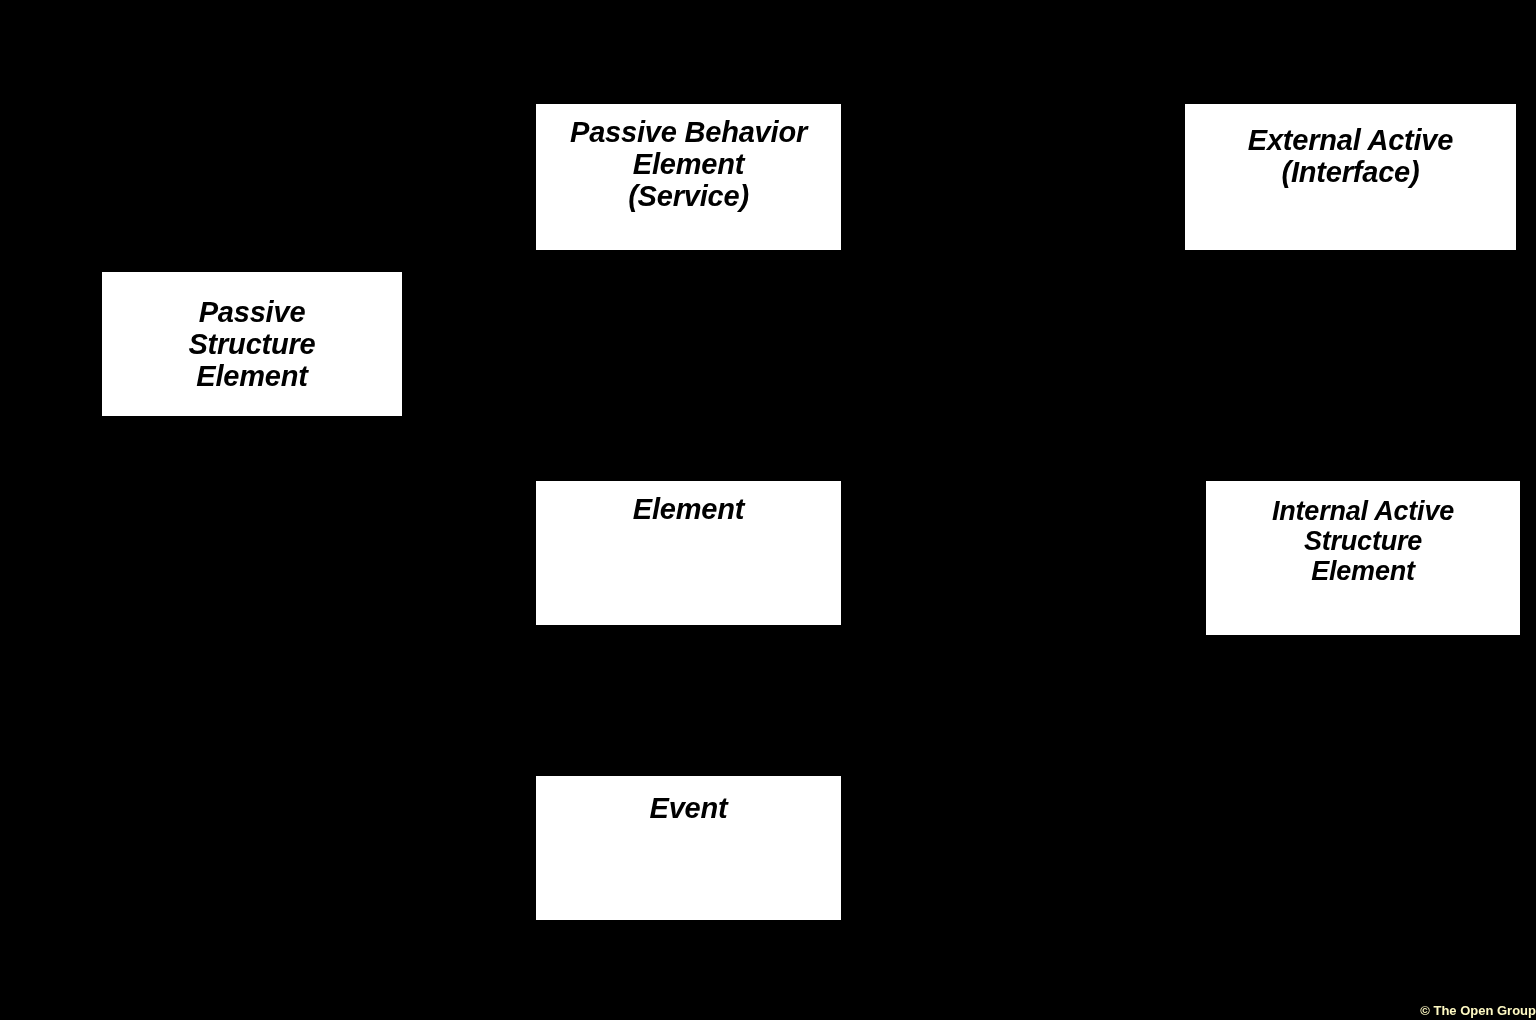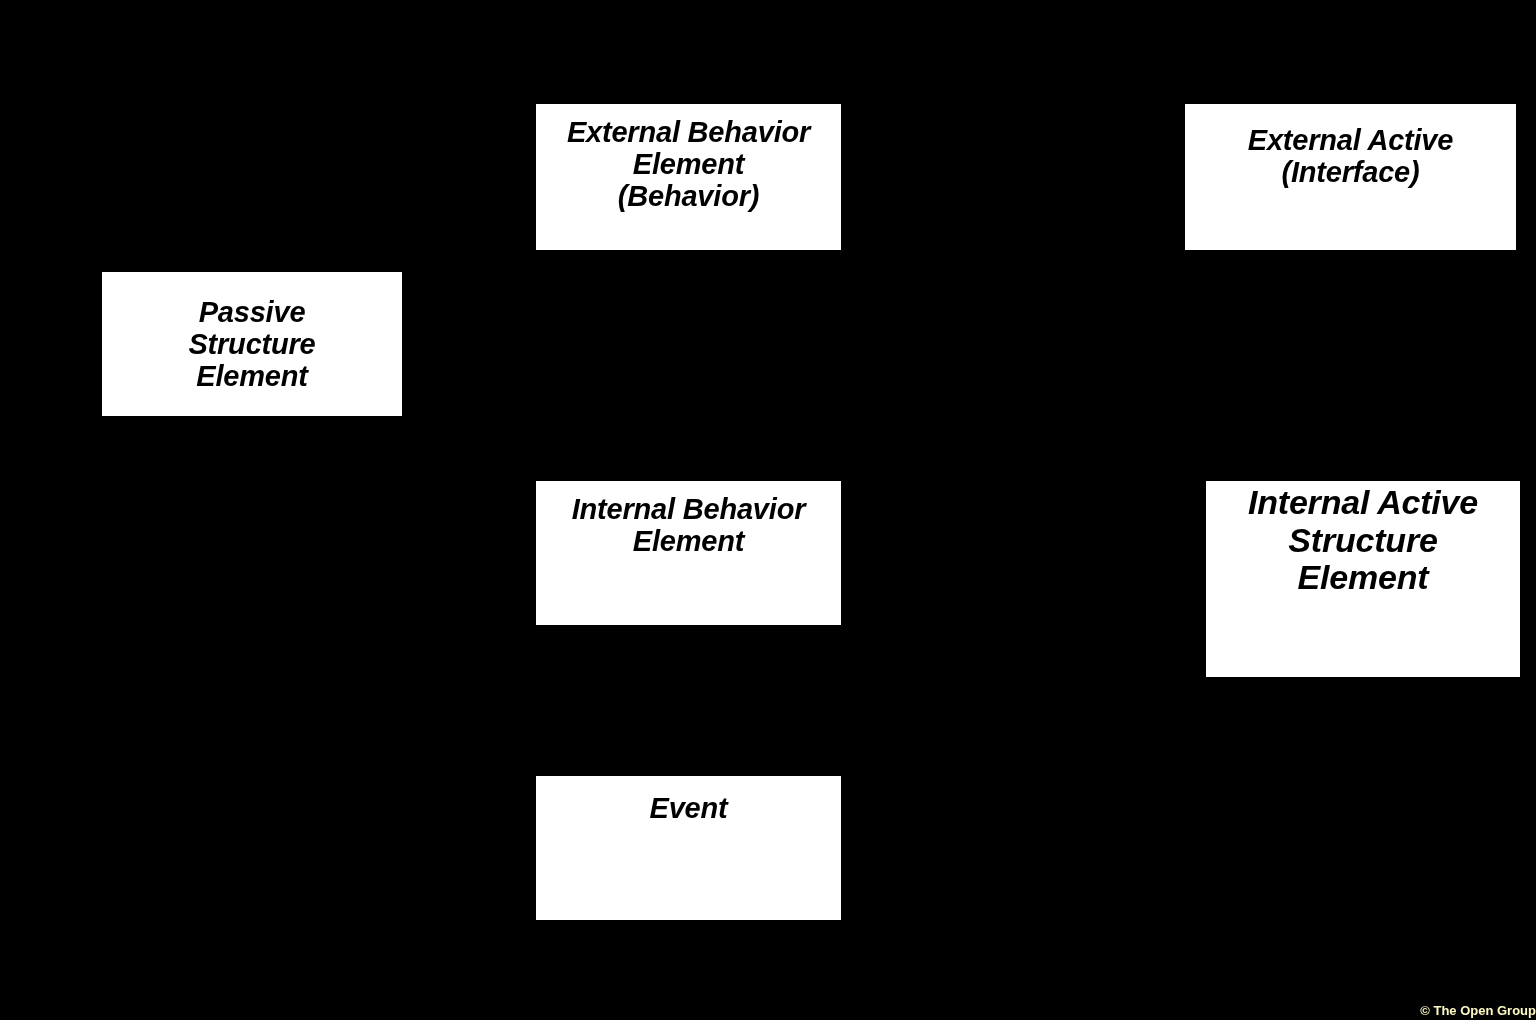--- a/index.html
+++ b/index.html
@@ -68,23 +68,23 @@
     top: 481px;
     width: 305px;
     height: 144px;
     font-size: 29px;
     padding-top: 12px;
   }
   #node-internal-active-structure-element {
     left: 1206px;
     top: 481px;
     width: 314px;
-    height: 196px;
-    font-size: 34px;
-    padding-top: 3px;
+    height: 154px;
+    font-size: 27px;
+    padding-top: 16px;
   }
   #node-event {
     left: 536px;
     top: 776px;
     width: 305px;
     height: 144px;
     font-size: 29px;
     padding-top: 16px;
   }
   #copyright-notice {
@@ -105,32 +105,31 @@
 
 <div id="canvas">
 
   <div class="node" id="node-passive-structure-element">
     <span class="label">Passive</span>
     <span class="label">Structure</span>
     <span class="label">Element</span>
   </div>
 
   <div class="node" id="node-external-behavior-element">
-    <span class="label">External Behavior</span>
+    <span class="label">Passive Behavior</span>
     <span class="label">Element</span>
-    <span class="label">(Behavior)</span>
+    <span class="label">(Service)</span>
   </div>
 
   <div class="node" id="node-external-active-structure-element">
     <span class="label">External Active</span>
     <span class="label">(Interface)</span>
   </div>
 
   <div class="node" id="node-internal-behavior-element">
-    <span class="label">Internal Behavior</span>
     <span class="label">Element</span>
   </div>
 
   <div class="node" id="node-internal-active-structure-element">
     <span class="label">Internal Active</span>
     <span class="label">Structure</span>
     <span class="label">Element</span>
   </div>
 
   <div class="node" id="node-event">

